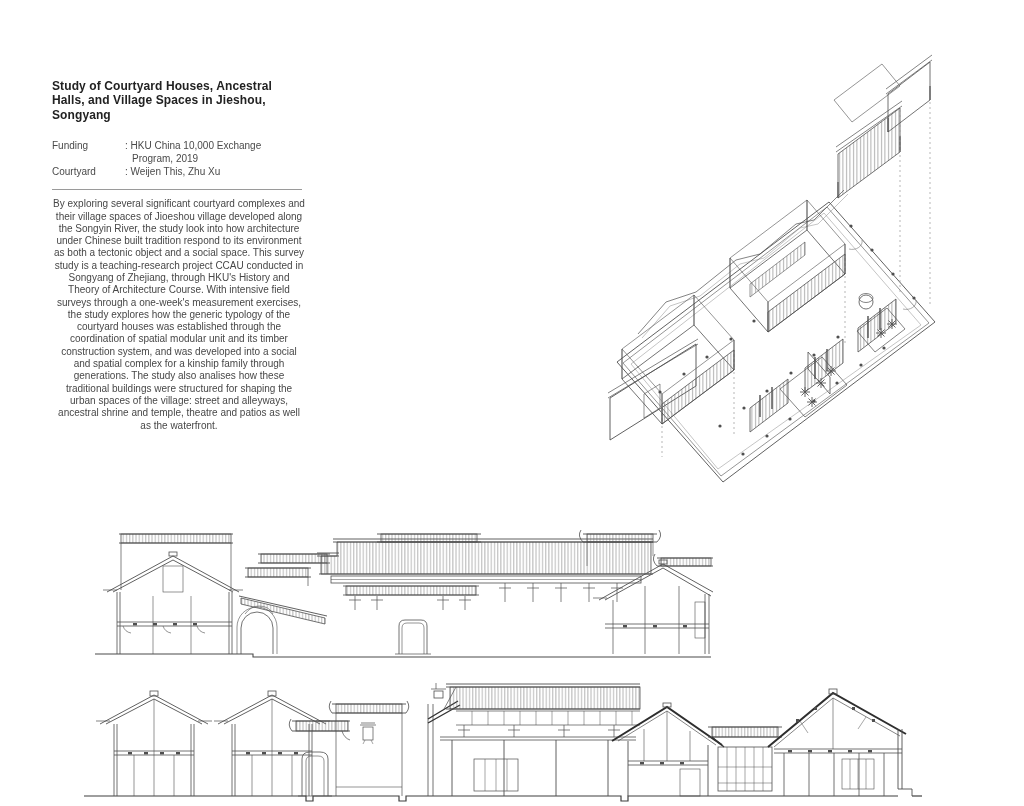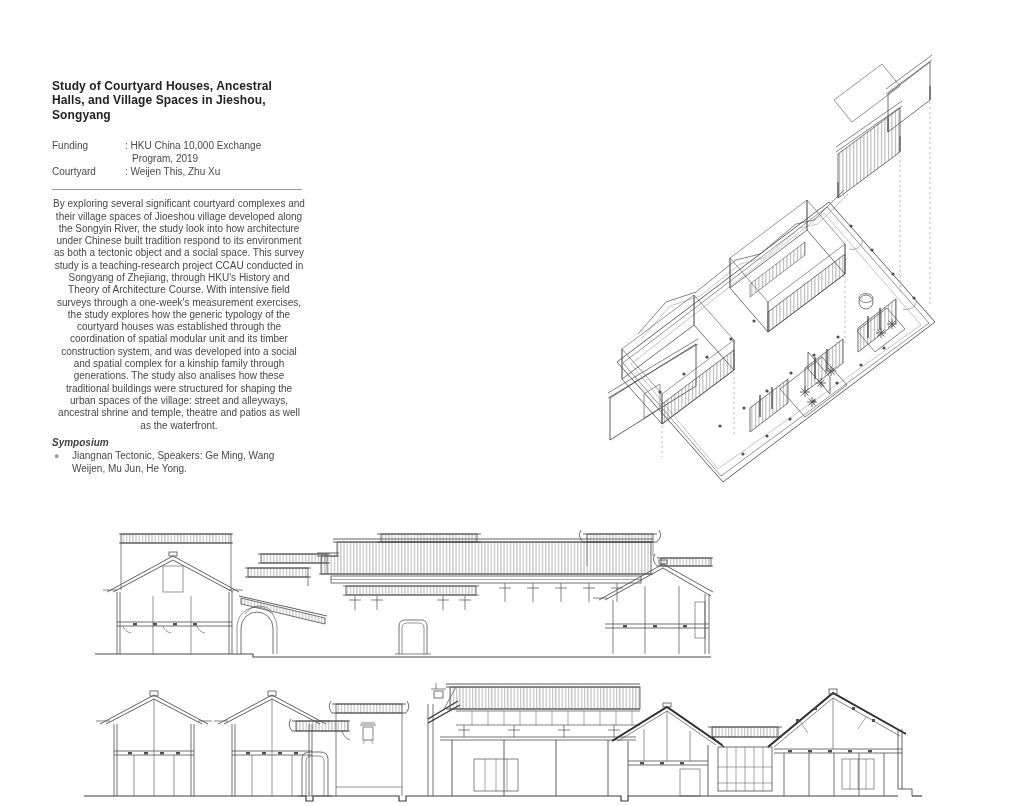--- a/index.html
+++ b/index.html
@@ -52,27 +52,20 @@
       <div class="meta-row">
         <span class="meta-label">Courtyard</span>
         <span class="meta-value">: Weijen This, Zhu Xu</span>
       </div>
     </div>
 
     <div class="divider"></div>
 
     <p class="desc">By exploring several significant courtyard complexes and their village spaces of Jioeshou village developed along the Songyin River, the study look into how architecture under Chinese built tradition respond to its environment as both a tectonic object and a social space. This survey study is a teaching-research project CCAU conducted in Songyang of Zhejiang, through HKU's History and Theory of Architecture Course. With intensive field surveys through a one-week's measurement exercises, the study explores how the generic typology of the courtyard houses was established through the coordination of spatial modular unit and its timber construction system, and was developed into a social and spatial complex for a kinship family through generations. The study also analises how these traditional buildings were structured for shaping the urban spaces of the village: street and alleyways, ancestral shrine and temple, theatre and patios as well as the waterfront.</p>
 
-    <div class="symposium">
-      <div class="symposium-heading">Symposium</div>
-      <div class="symposium-item">
-        <span class="bullet">●</span>
-        <span class="symposium-text">Jiangnan Tectonic, Speakers: Ge Ming, Wang Weijen, Mu Jun, He Yong.</span>
-      </div>
-    </div>
   </div>
 
   <figure class="fig-axon">
     <svg viewBox="0 0 420 500">
       <defs>
         <pattern id="vhA" width="3.5" height="12" patternUnits="userSpaceOnUse">
           <path d="M1.5,0 V12" stroke="#6c6c6c" stroke-width="0.6"></path>
         </pattern>
         <g id="plantA" stroke="#555" stroke-width="0.9" fill="none">
           <path d="M-5,0 H5 M0,-5 V5 M-3.5,-3.5 L3.5,3.5 M-3.5,3.5 L3.5,-3.5"></path>

